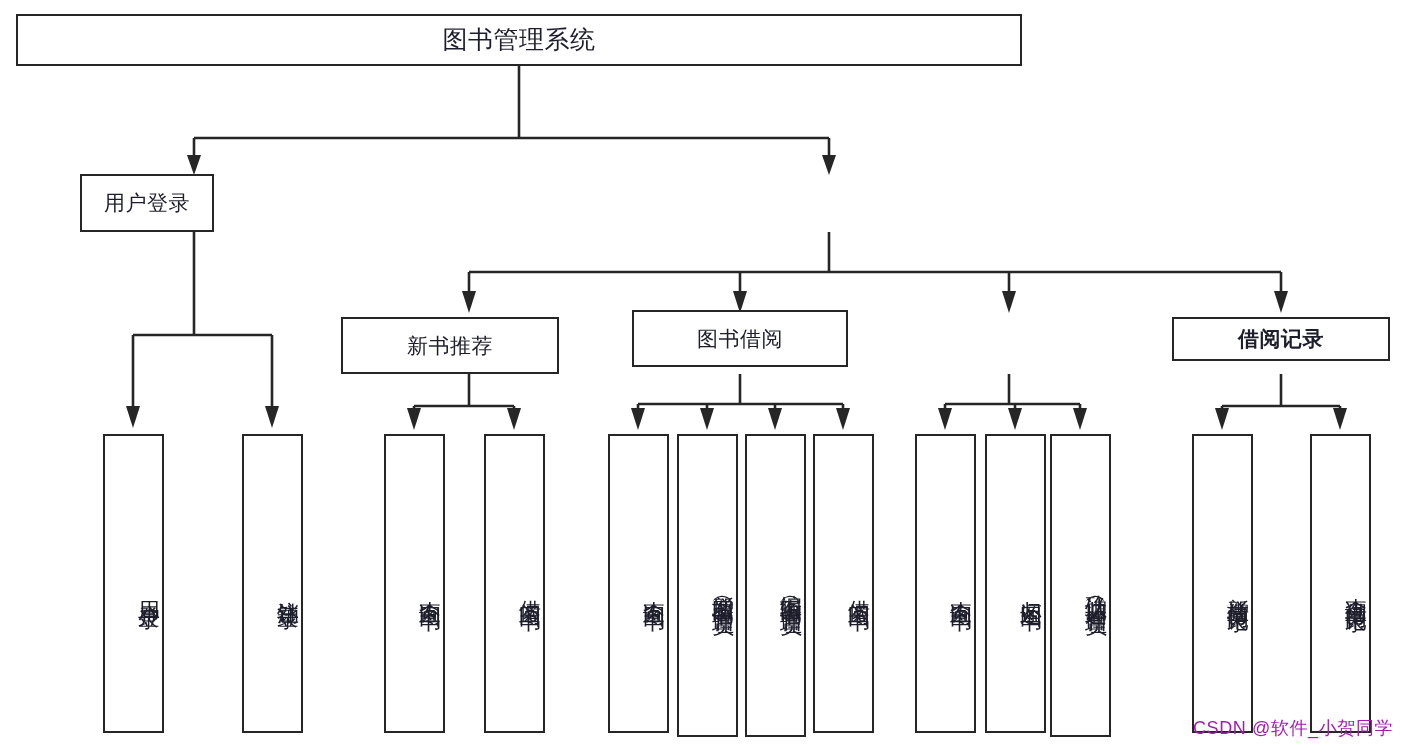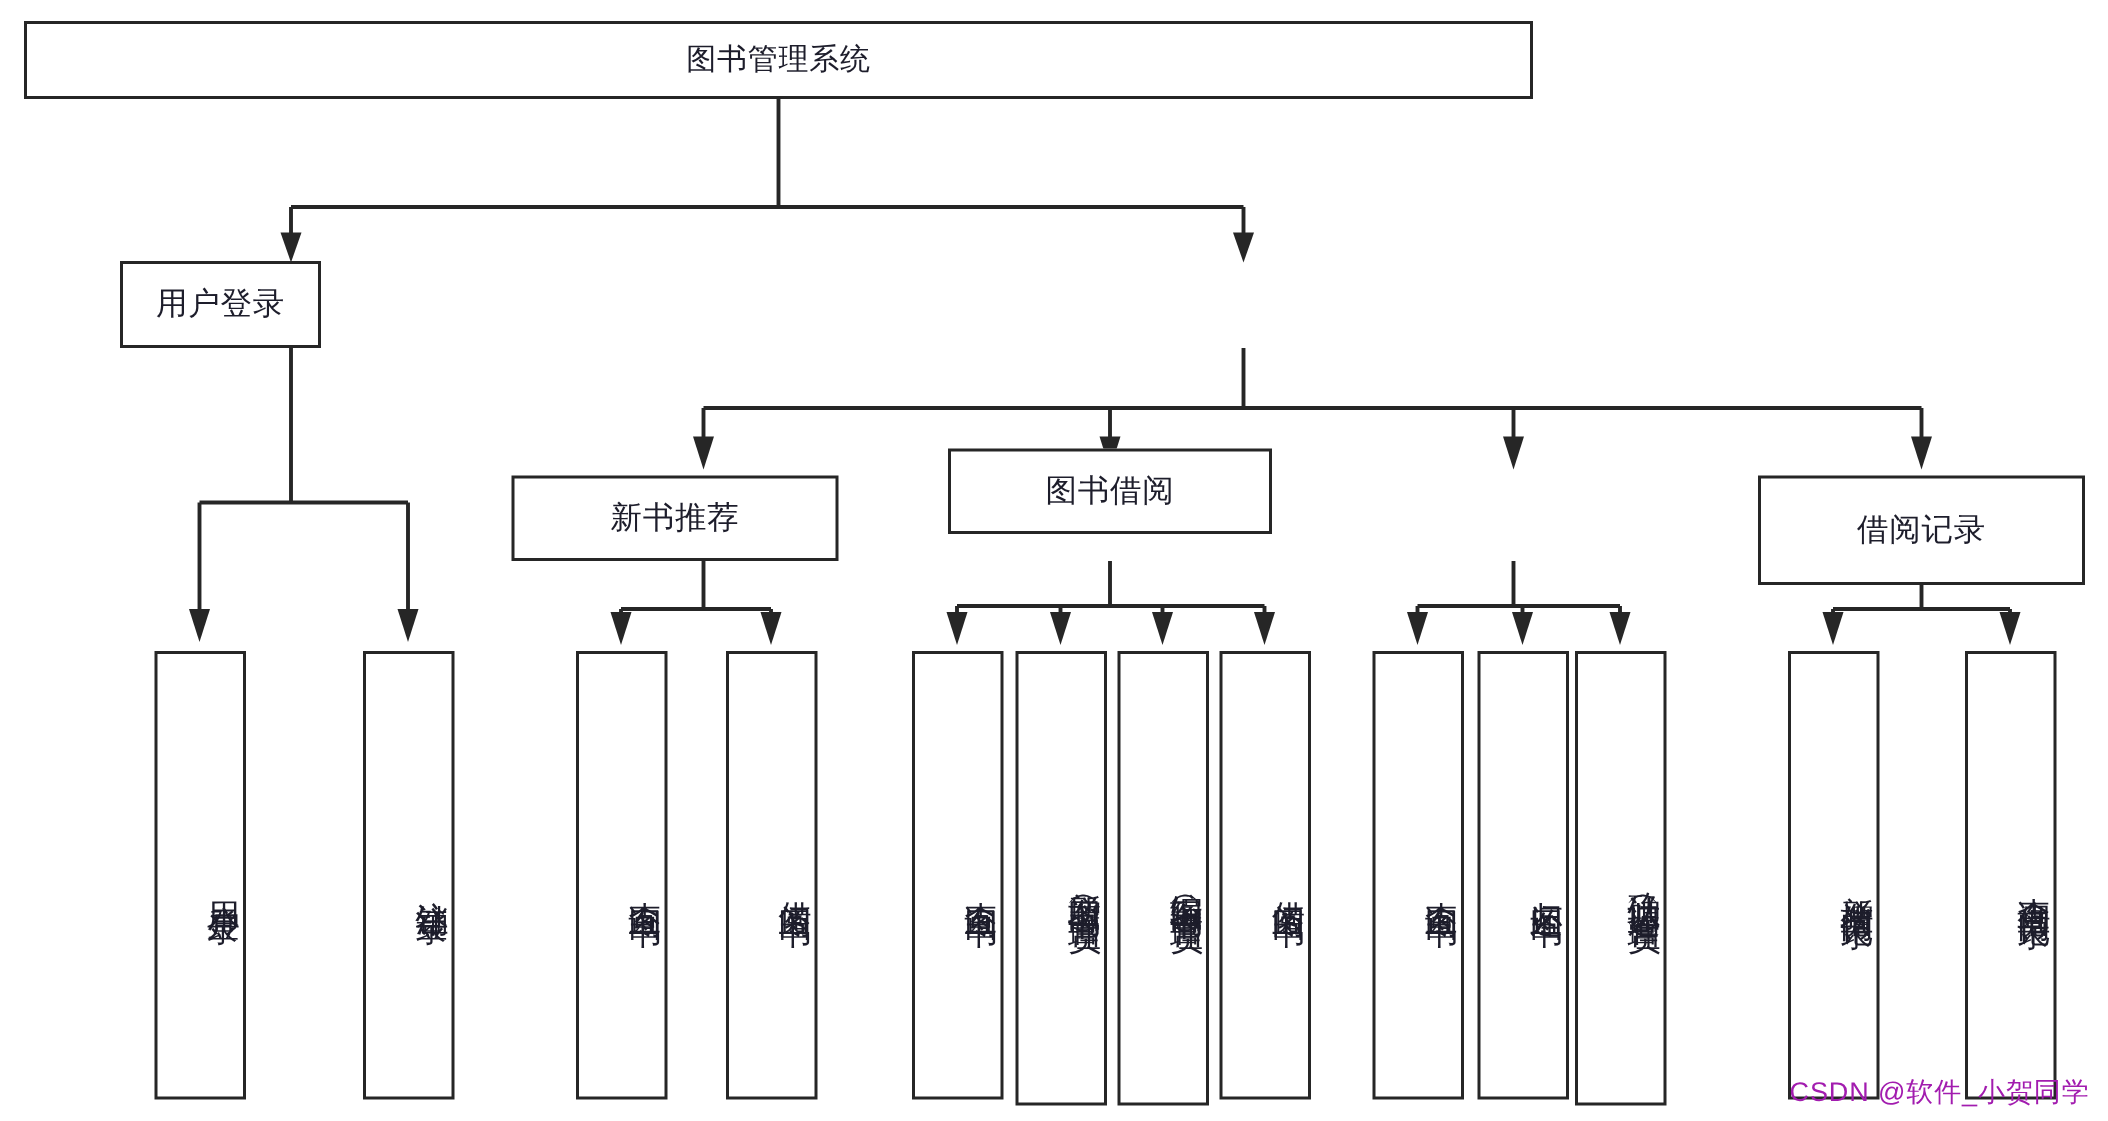--- a/index.html
+++ b/index.html
@@ -33,21 +33,21 @@
   .node.vertical{
     writing-mode:vertical-rl;
     text-orientation:upright;
     font-size:22px;
     line-height:1.22;
     letter-spacing:3px;
     padding-top:10px;
     align-items:flex-start;
     justify-content:center;
   }
-  .node.root{font-size:20px;}
+  .node.root{font-size:25px;}
   .watermark{
     position:absolute;
     color:#a21caf;
     font-size:18px;
     letter-spacing:0.6px;
     white-space:nowrap;
     user-select:none;
   }
   svg.edges{
     position:absolute;left:0;top:0;width:1405px;height:747px;
@@ -127,22 +127,22 @@
     <polygon points="1222,430 1215,408 1229,408"></polygon>
     <line x1="1340" y1="406" x2="1340" y2="412"></line>
     <polygon points="1340,430 1333,408 1347,408"></polygon>
   </svg>
 
   <div class="node horizontal root" style="left:16px;top:14px;width:1006px;height:52px;">图书管理系统</div>
 
   <div class="node horizontal" style="left:80px;top:174px;width:134px;height:58px;">用户登录</div>
 
   <div class="node horizontal" style="left:341px;top:317px;width:218px;height:57px;">新书推荐</div>
-  <div class="node horizontal" style="left:632px;top:299px;width:216px;height:57px;text-align:right;">图书借阅</div>
-  <div class="node horizontal" style="left:1172px;top:317px;width:218px;height:73px;">借阅记录</div>
+  <div class="node horizontal" style="left:632px;top:310px;width:216px;height:57px;text-align:right;">图书借阅</div>
+  <div class="node horizontal" style="left:1172px;top:317px;width:218px;height:44px;font-weight:bold;">借阅记录</div>
 
   <div class="node vertical" style="left:103px;top:434px;width:61px;height:299px;">用户登录</div>
   <div class="node vertical" style="left:242px;top:434px;width:61px;height:299px;">注销登录</div>
 
   <div class="node vertical" style="left:384px;top:434px;width:61px;height:299px;">查询图书</div>
   <div class="node vertical" style="left:484px;top:434px;width:61px;height:299px;">借阅图书</div>
 
   <div class="node vertical" style="left:608px;top:434px;width:61px;height:299px;">查询图书</div>
   <div class="node vertical" style="left:677px;top:434px;width:61px;height:303px;">新增图书（管理员）</div>
   <div class="node vertical" style="left:745px;top:434px;width:61px;height:303px;">编辑图书（管理员）</div>

